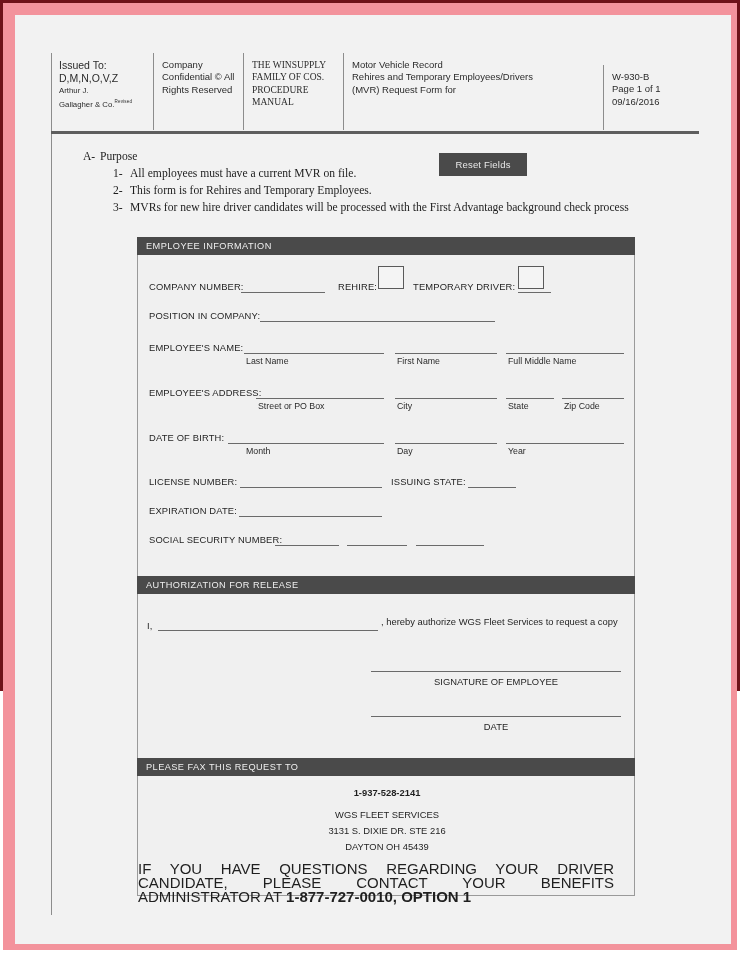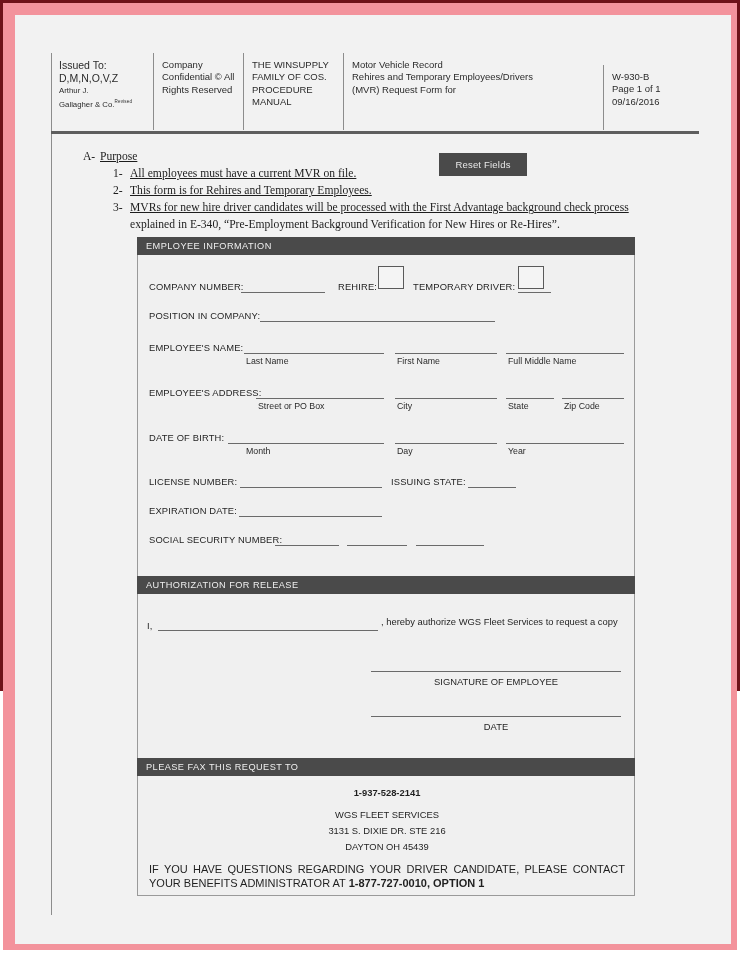--- a/index.html
+++ b/index.html
@@ -57,21 +57,21 @@
     border-left: 1px solid #8d8d8d;
     padding: 6px 0 0 8px;
     font-size: 9.5px;
     line-height: 12.4px;
     color: #2b2b2b;
     position: relative;
   }
   #doc-header .hcell.first { border-left: none; }
   .hc-issued { width: 102px; }
   .hc-conf   { width: 90px; }
-  .hc-manual { width: 100px; }
+  .hc-manual { width: 100px; font-family: Liberation Serif, serif; }
   .hc-title  { width: 260px; }
   .hc-code   { width: 96px; margin-top: 12px; }
   .issued-big { font-size: 10.5px; line-height: 13px; }
   .issued-small { font-size: 7.8px; line-height: 9.6px; margin-top: 1px; }
   .sup-mark { font-size: 4.5px; vertical-align: super; letter-spacing: .2px; }
   #header-rule {
     position: absolute;
     left: 36px; top: 116px;
     width: 648px; height: 3px;
     background: #5e5e5e;
@@ -82,21 +82,21 @@
     position: absolute;
     left: 68px; top: 135px;
     width: 612px;
     font-family: "Liberation Serif", serif;
     font-size: 11.6px;
     color: #1d1d1d;
   }
   .p-line { display: flex; margin-bottom: 2.5px; }
   .p-marker { width: 17px; flex: none; }
   .p-sub { margin-left: 30px; }
-  .p-text { flex: 1; line-height: 14.6px; text-decoration: underline; }
+  .p-text { flex: 1; line-height: 14.6px; }
   .p-cont { margin-left: 47px; line-height: 14.6px; }
 
   
   #reset-fields-button {
     position: absolute;
     left: 424px; top: 138px;
     width: 88px; height: 23px;
     background: #4a4a4a;
     color: #e8e8e8;
     border: none;
@@ -169,22 +169,22 @@
   .fax-center {
     position: absolute;
     width: 498px;
     text-align: center;
     font-size: 9.4px;
     color: #1f1f1f;
   }
   .fax-bold { font-weight: bold; }
   .fax-note {
     position: absolute;
-    left: 11px; width: 476px;
-    font-size: 11px;
+    left: 0; width: 476px;
+    font-size: 15px;
     color: #1f1f1f;
     line-height: 14px;
     text-align: justify;
   }
   .fax-note b { font-weight: bold; }
 </style>
 </head>
 <body>
 
 <div id="frame-outer">
@@ -242,21 +242,20 @@
           <span class="p-text">All employees must have a current MVR on file.</span>
         </div>
         <div class="p-line p-sub">
           <span class="p-marker">2-</span>
           <span class="p-text">This form is for Rehires and Temporary Employees.</span>
         </div>
         <div class="p-line p-sub">
           <span class="p-marker">3-</span>
           <span class="p-text">MVRs for new hire driver candidates will be processed with the First Advantage background check process</span>
         </div>
-        <div class="p-cont">explained in E-340, “Pre-Employment Background Verification for New Hires or Re-Hires”.</div>
       </div>
 
       <button id="reset-fields-button">Reset Fields</button>
 
       <div id="form-box">
 
         <div class="band" id="band-employee">EMPLOYEE INFORMATION</div>
 
         <div class="frow" style="left:11px; top:44px;">COMPANY NUMBER:</div>
         <div class="fline" style="left:103px; top:55px; width:84px;"></div>

